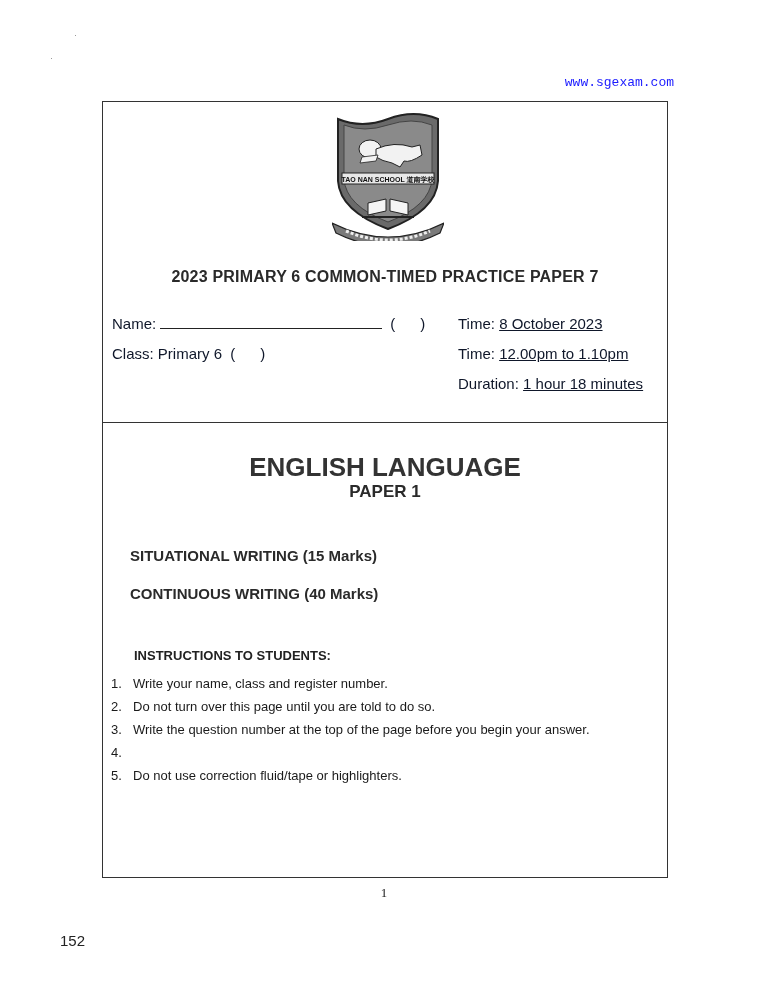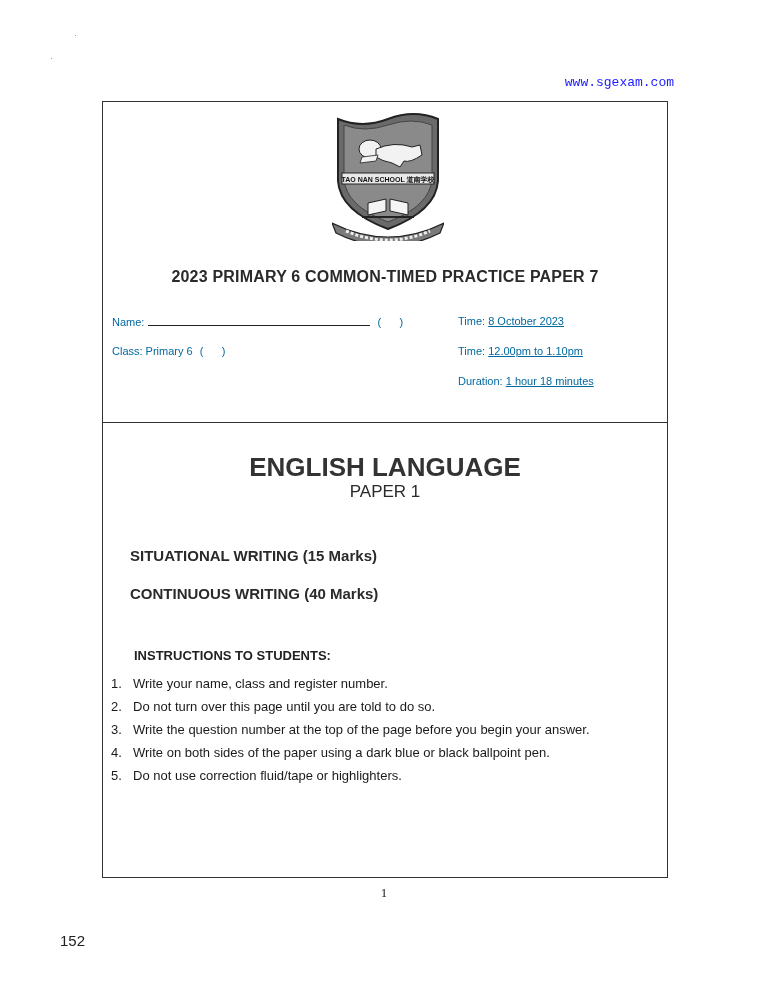--- a/index.html
+++ b/index.html
@@ -24,33 +24,33 @@
       position: absolute; left: 102px; top: 422px; width: 566px; height: 0;
       border-top: 1.5px solid #333;
     }
     .crest {
       position: absolute; left: 332px; top: 111px; width: 112px; height: 130px;
     }
     .paper-title {
       position: absolute; left: 102px; width: 566px; top: 268px; text-align: center;
       font-weight: bold; font-size: 16px; color: #2a2a2a; letter-spacing: 0.2px;
     }
-    .info { position: absolute; font-size: 11px; color: #0369a1; text-align: right; }
+    .info { position: absolute; font-size: 15px; color: #0f172a; text-align: right; }
     .info u { text-decoration: underline; }
     .name-line {
       display: inline-block; width: 222px; border-bottom: 1px solid #222;
       vertical-align: baseline; margin-left: 4px; height: 10px;
     }
     .subject {
       position: absolute; left: 102px; width: 566px; top: 452px; text-align: center;
       font-weight: bold; font-size: 26px; color: #333;
     }
     .paper-no {
       position: absolute; left: 102px; width: 566px; top: 482px; text-align: center;
-      font-weight: normal; font-size: 17px; color: #2a2a2a;
+      font-weight: bold; font-size: 17px; color: #2a2a2a;
     }
     .section {
       position: absolute; left: 130px; font-weight: bold; font-size: 15px; color: #2a2a2a;
     }
     .instr-heading {
       position: absolute; left: 134px; top: 648px; font-weight: bold; font-size: 13px; color: #222;
     }
     .instr-list {
       position: absolute; left: 111px; top: 675px; margin: 0; padding: 0; list-style: none;
       font-size: 13px; color: #1a1a1a;
@@ -136,21 +136,20 @@
   <li>
       <span class="num">2.</span>
       <span>Do not turn over this page until you are told to do so.</span>
     </li>
   <li>
       <span class="num">3.</span>
       <span>Write the question number at the top of the page before you begin your answer.</span>
     </li>
   <li>
       <span class="num">4.</span>
-      <span>Write on both sides of the paper using a dark blue or black ballpoint pen.</span>
     </li>
   <li>
       <span class="num">5.</span>
       <span>Do not use correction fluid/tape or highlighters.</span>
     </li>
 </ol>
 
 <div class="page-num">1</div>
 <div class="sheet-num">152</div>
 <span class="watermark wm-bottom">www.sgexam.com</span>

